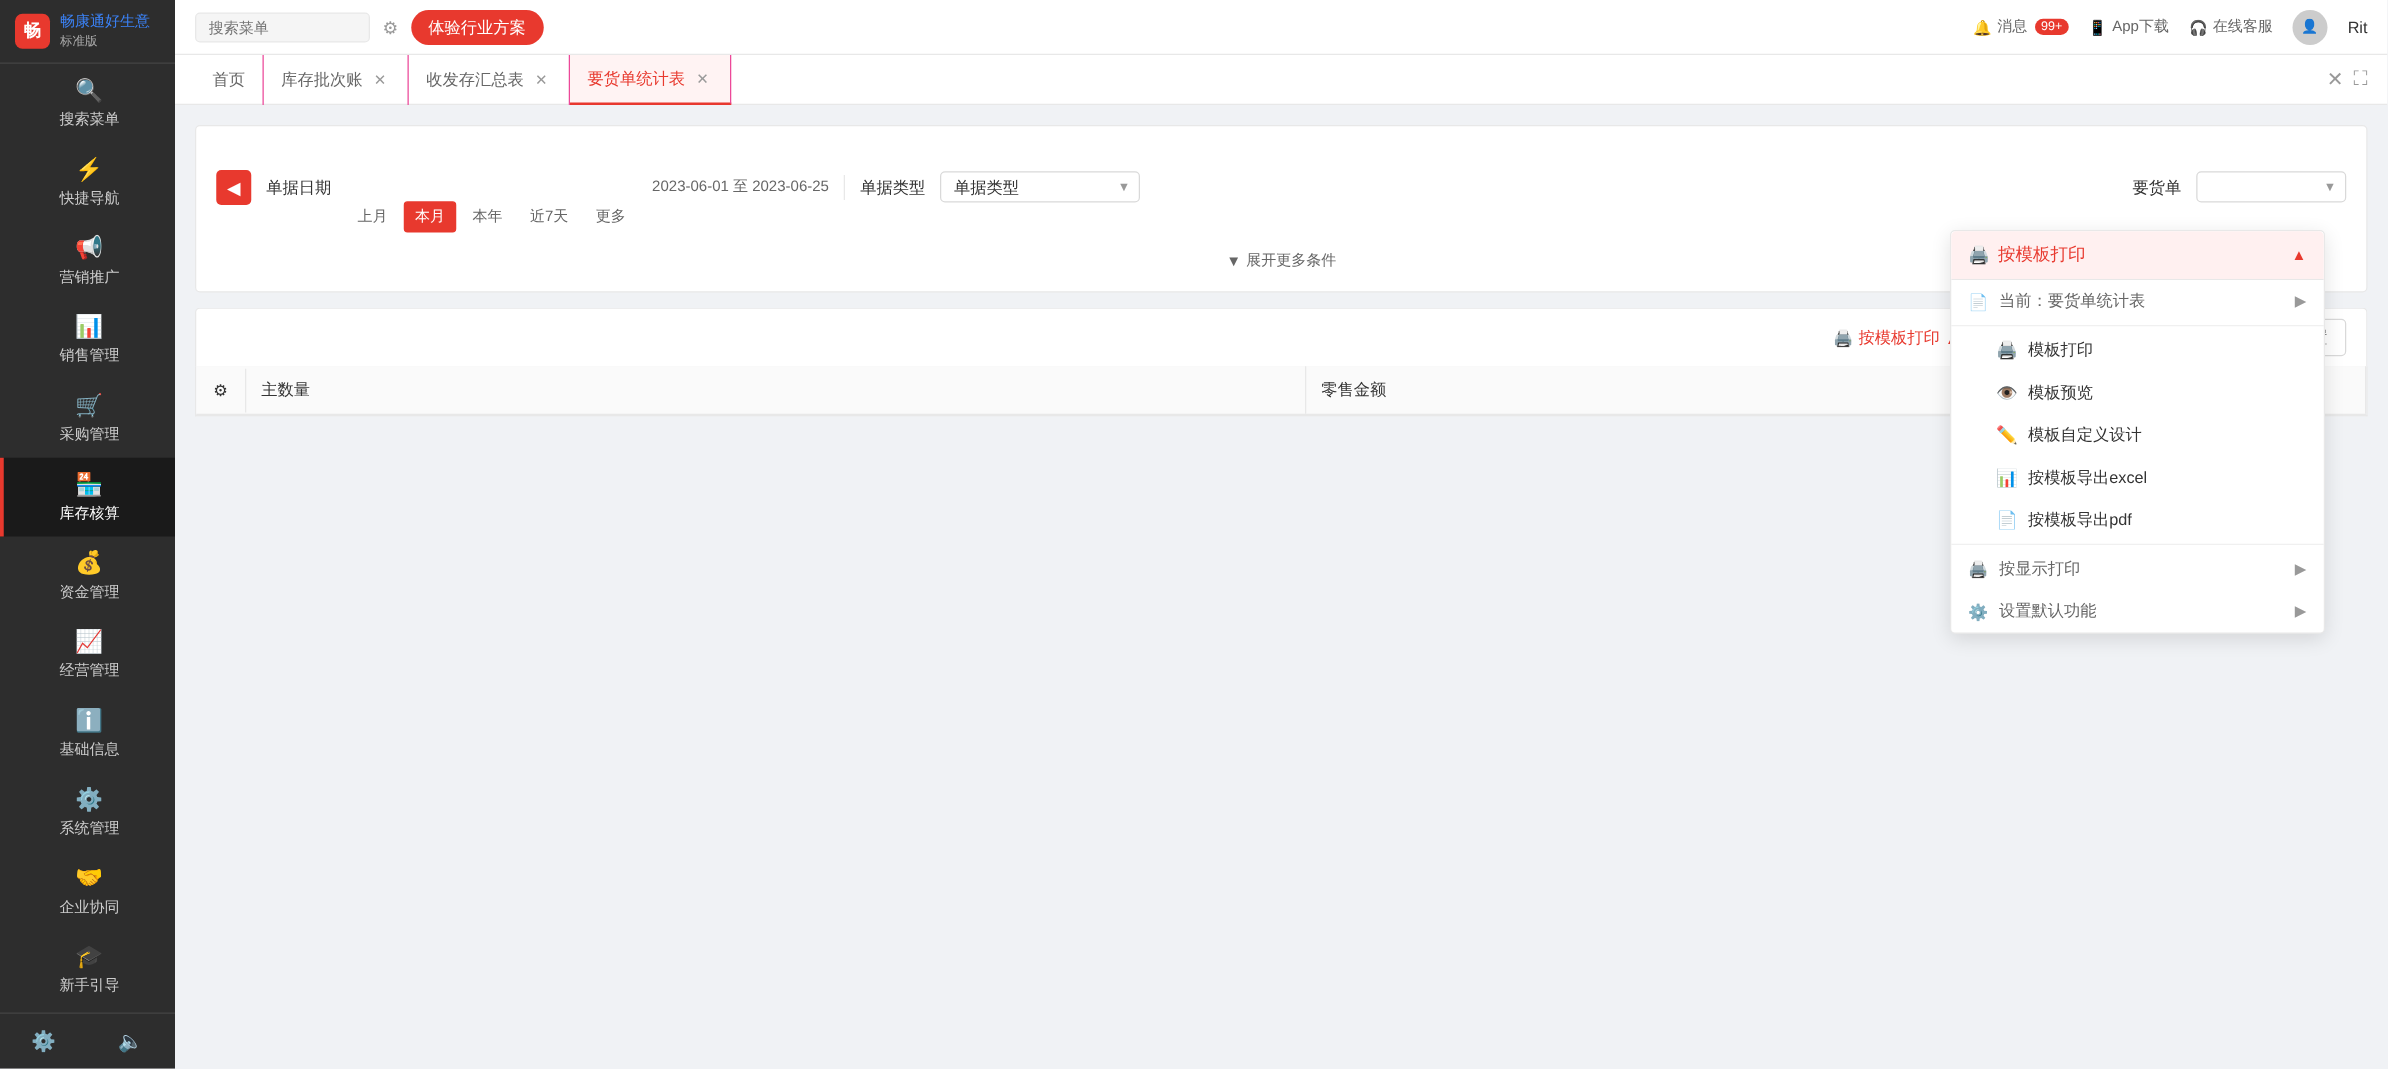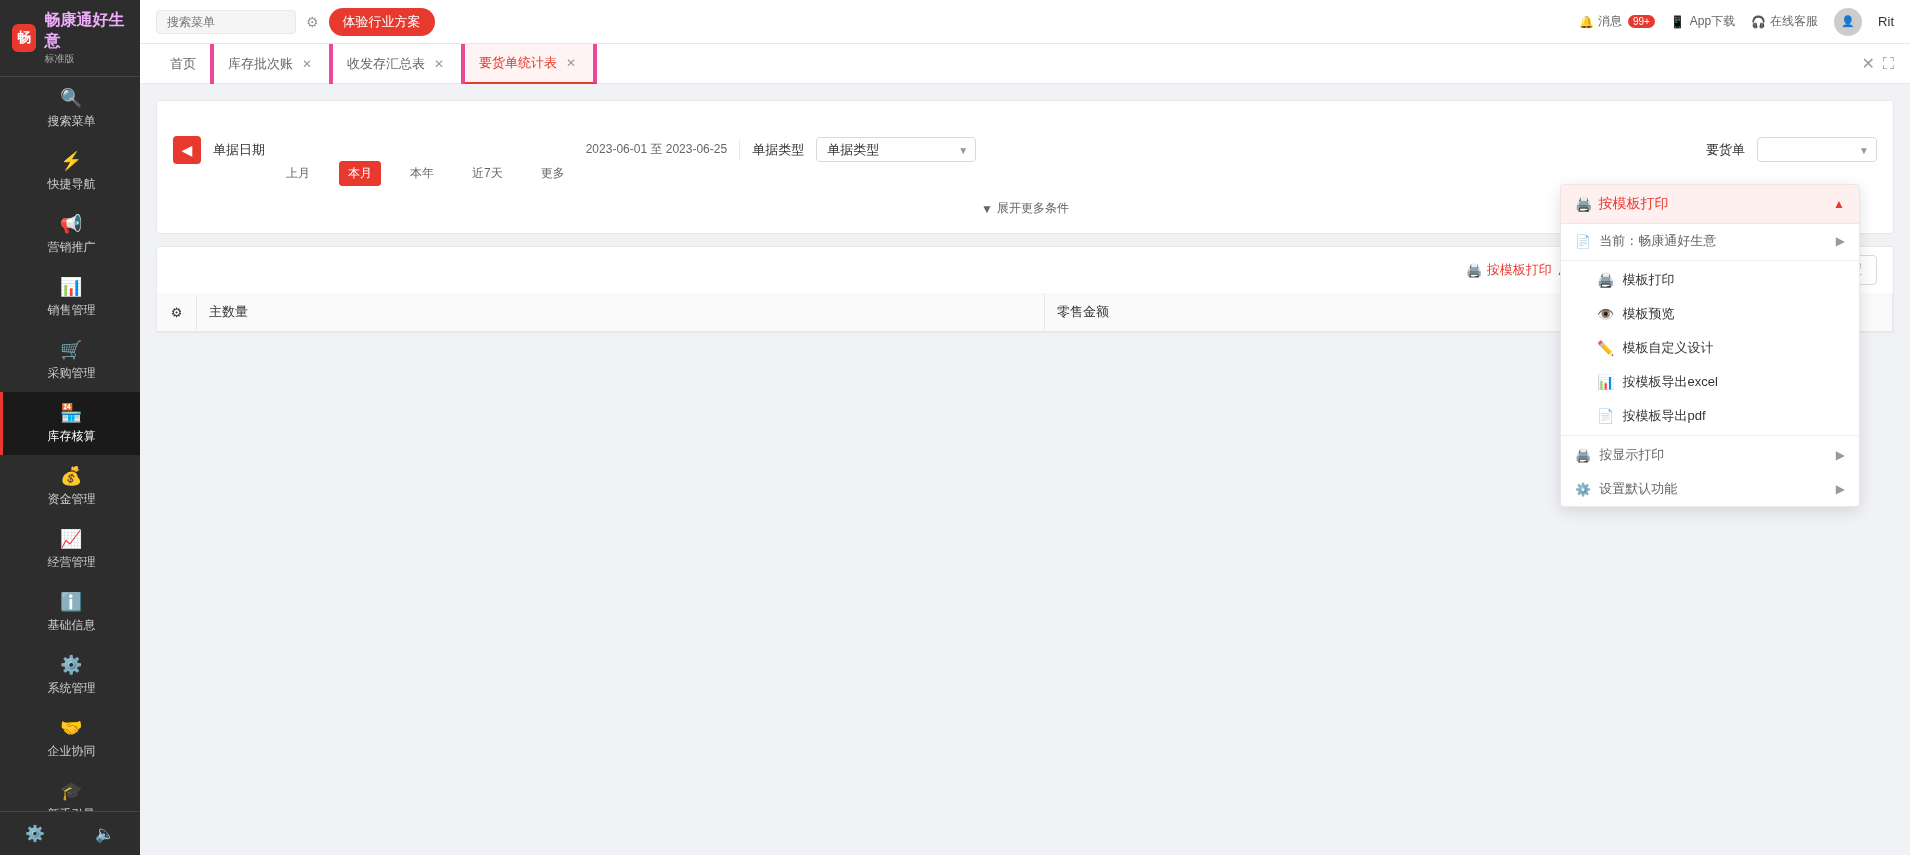--- a/index.html
+++ b/index.html
@@ -23,21 +23,21 @@
       gap: 8px;
       color: #fff;
     }
     .sidebar-logo .logo-icon {
       width: 28px; height: 28px;
       background: #e8392e;
       border-radius: 6px;
       display: flex; align-items: center; justify-content: center;
       color: white; font-weight: bold; font-size: 14px;
     }
-    .sidebar-logo .logo-text { font-size: 16px; line-height: 1.3; color: #f0abfc; font-weight: bold; }
+    .sidebar-logo .logo-text { font-size: 12px; line-height: 1.3; color: #3b82f6; }
     .sidebar-logo .logo-sub { font-size: 10px; color: #aaa; }
 
     .sidebar-scroll { flex: 1; overflow-y: auto; }
     .sidebar-scroll::-webkit-scrollbar { width: 4px; }
     .sidebar-scroll::-webkit-scrollbar-thumb { background: #555; border-radius: 2px; }
 
     .sidebar-item {
       display: flex; flex-direction: column; align-items: center; justify-content: center;
       padding: 10px 4px;
       cursor: pointer;
@@ -108,21 +108,21 @@
       display: flex;
       align-items: center;
       height: 40px;
       gap: 0;
       flex-shrink: 0;
     }
     .tab-item {
       padding: 0 14px;
       height: 40px;
       display: flex; align-items: center; gap: 6px;
-      border-right: 4px solid #ec4899;
+      border-right: 1px solid #ec4899;
       cursor: pointer;
       font-size: 13px;
       color: #666;
       position: relative;
     }
     .tab-item:first-child { border-left: none; }
     .tab-item.active {
       background: #fff3f3;
       color: #e8392e;
       border-bottom: 2px solid #e8392e;
@@ -153,21 +153,21 @@
     
     .filter-card {
       background: #fff;
       border-radius: 4px;
       padding: 12px 16px;
       margin-bottom: 12px;
       border: 1px solid #e8e8e8;
     }
     .filter-row { display: flex; align-items: center; gap: 12px; flex-wrap: wrap; }
     .filter-label { color: #333; font-size: 13px; white-space: nowrap; }
-    .date-btns { display: flex; align-items: center; gap: 20px; margin-top: 48px; }
+    .date-btns { display: flex; align-items: center; gap: 4px; margin-top: 48px; }
     .date-btn {
       padding: 3px 8px; border-radius: 3px; font-size: 12px;
       cursor: pointer; border: 1px solid transparent; color: #666;
     }
     .date-btn.active { background: #e8392e; color: #fff; border-color: #e8392e; }
     .date-range { font-size: 12px; color: #666; }
 
     .filter-divider { width: 1px; height: 20px; background: #e8e8e8; }
 
     .filter-select {
@@ -505,21 +505,21 @@
       <div class="dp-header">
         <div class="dp-header-title">
           <span>🖨️</span>
           <span>按模板打印</span>
         </div>
         <span class="dp-header-arrow">▲</span>
       </div>
 
       <div class="dp-section-header">
         <span style="color:#e8392e;">📄</span>
-        <span>当前：畅康通好生意</span>
+        <span>当前：要货单统计表</span>
         <span class="dp-arrow">▶</span>
       </div>
 
       <div class="dp-divider"></div>
 
       <div class="dp-item">
         <span class="dp-icon">🖨️</span>
         <span>模板打印</span>
       </div>
       <div class="dp-item">

